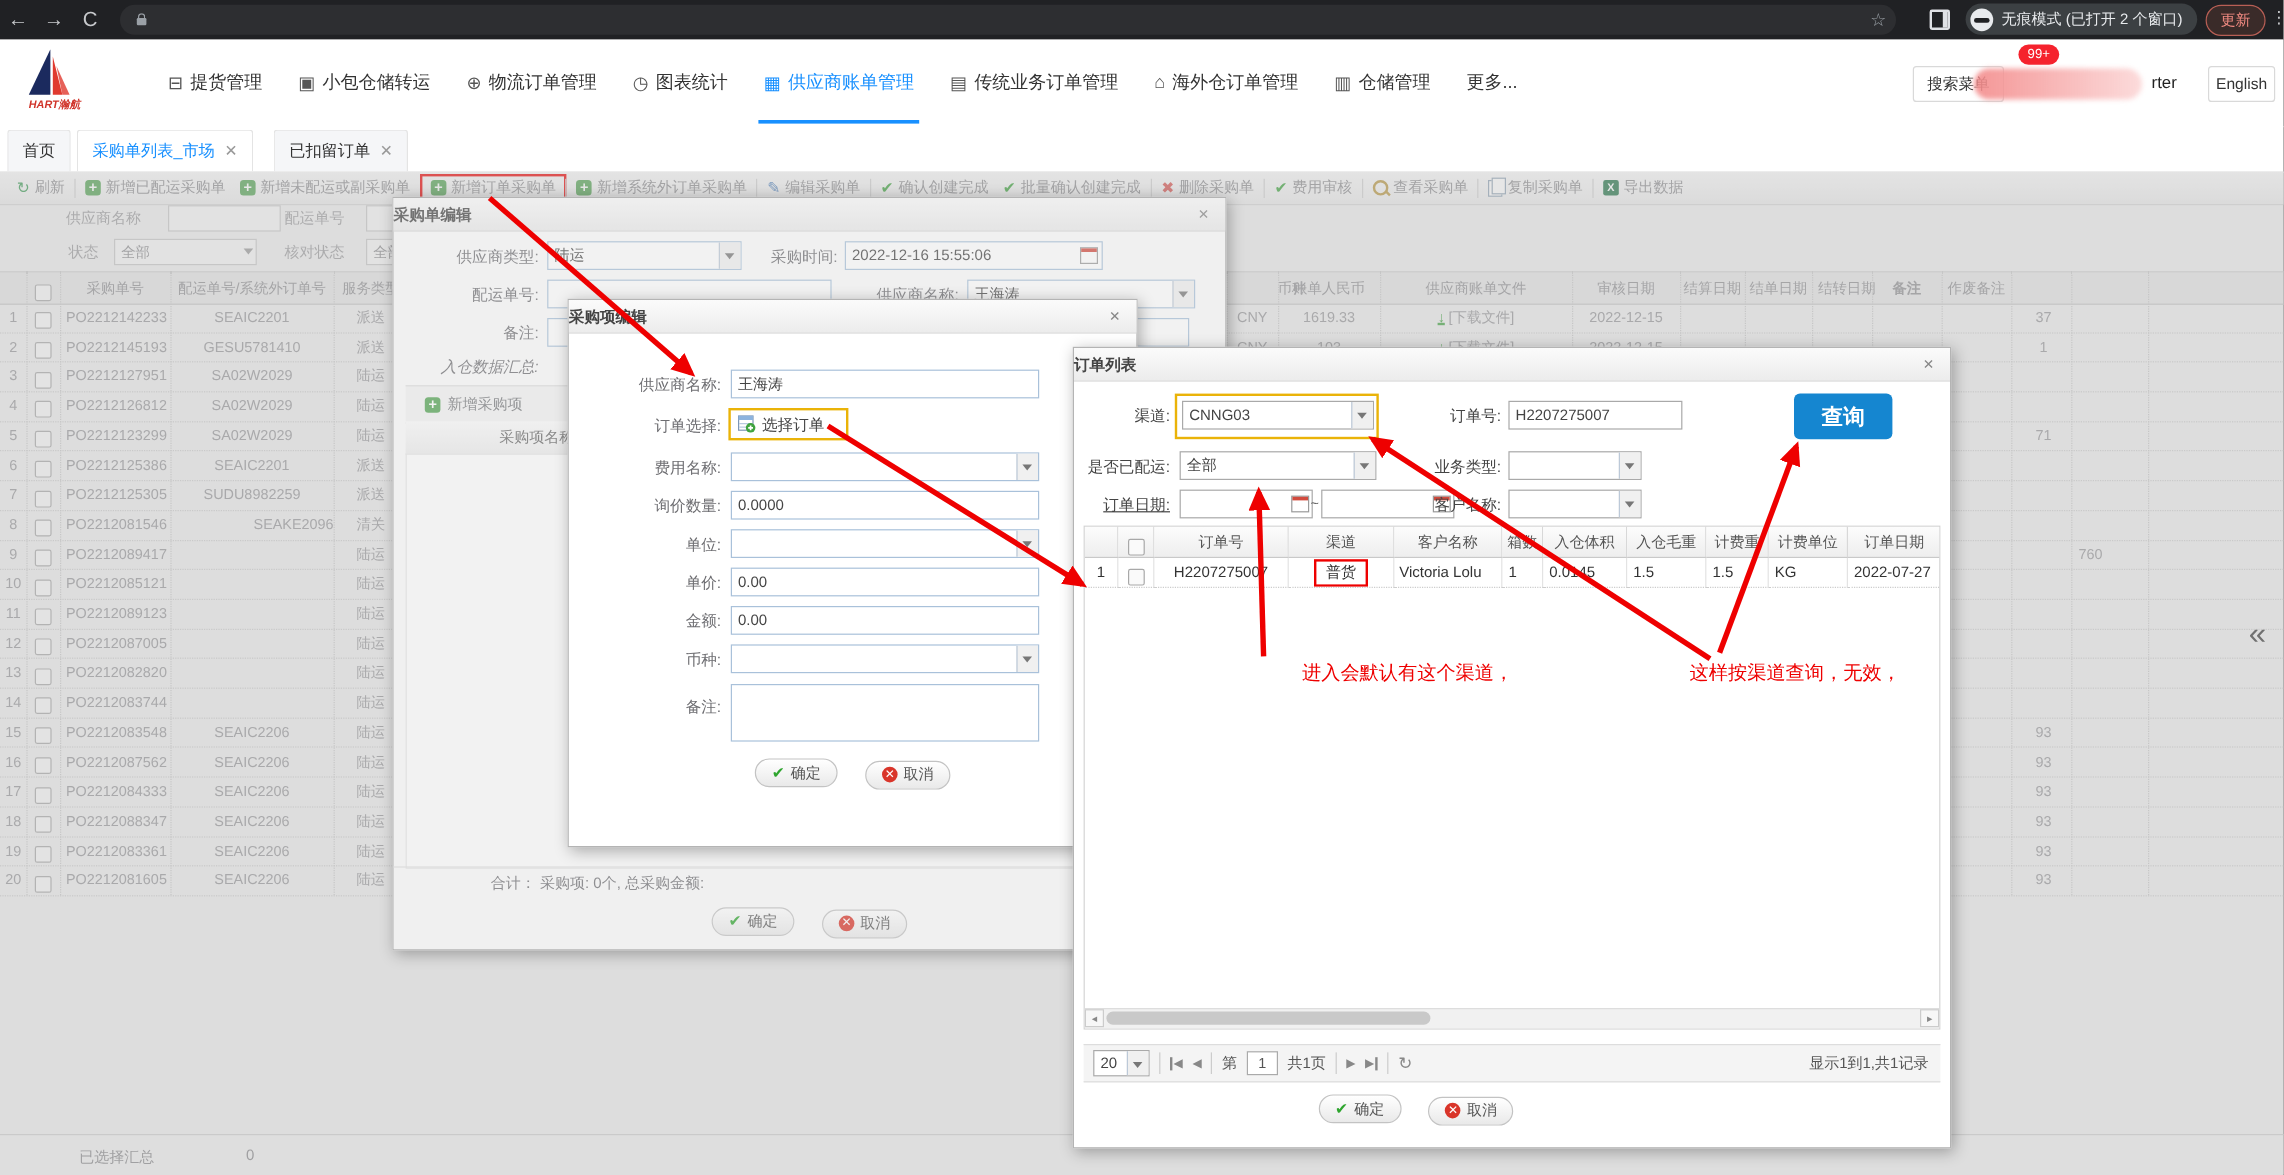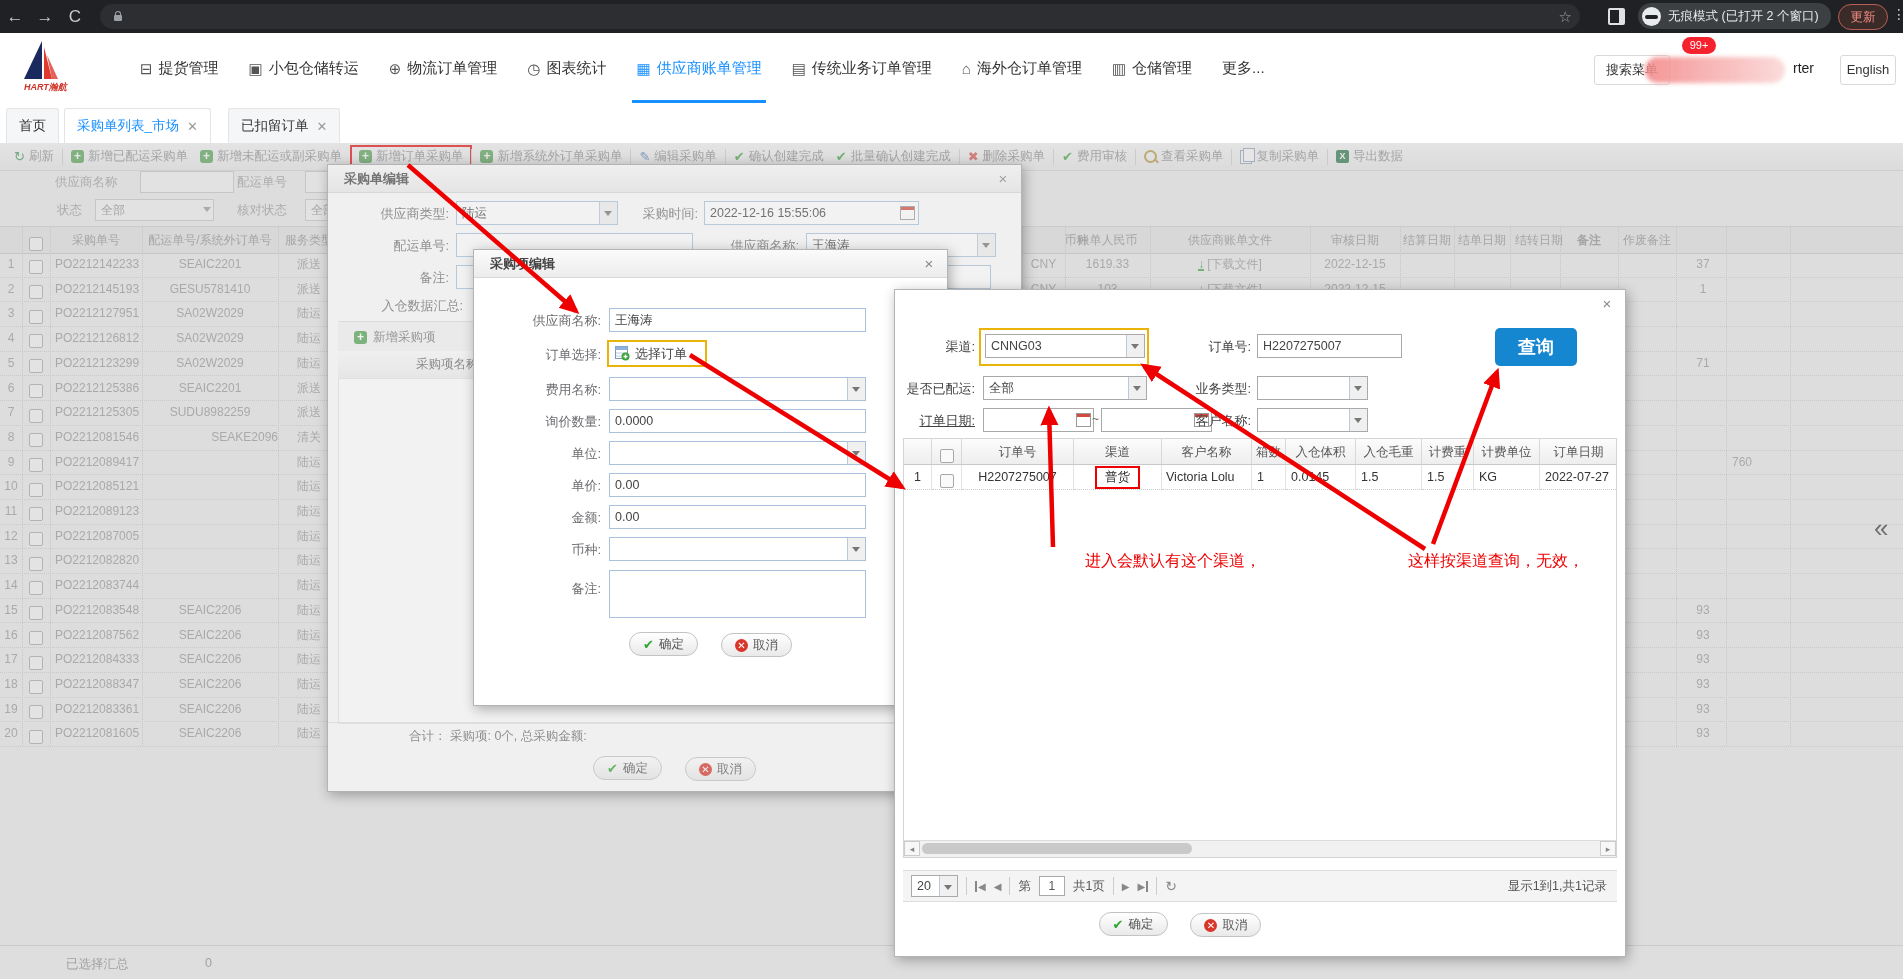--- a/index.html
+++ b/index.html
@@ -64,21 +64,21 @@
   .po-row{position:absolute;left:0;width:1903px;height:24.7px;border-bottom:1px dotted #cdcdcd;}
   .po-cell{position:absolute;top:0;height:24.7px;line-height:24.7px;font-size:12px;color:#97979a;white-space:nowrap;overflow:hidden;}
   .vline{position:absolute;top:83px;width:0;height:520px;border-left:1px dotted #c9c9c9;}
   .cb{display:inline-block;width:12px;height:12px;border:1px solid #a8a8a8;border-radius:2px;background:#fafafa;vertical-align:middle;}
   .ic-dl{color:#3fa33f;font-weight:bold;font-size:12px;border-bottom:2px solid #3fa33f;line-height:10px;display:inline-block;margin-right:3px;}
   .botbar{position:absolute;left:0;top:802px;width:1903px;height:34px;background:#f1f1f1;border-top:1px solid #cfcfcf;}
   .collapse{position:absolute;left:1874px;top:370px;font-size:26px;color:#707070;z-index:3;}
   .mask{position:absolute;inset:0;background:rgba(196,196,196,0.42);z-index:2;}
   
   .modal{position:absolute;background:#fdfdfd;border:1px solid #b4b4b4;box-shadow:2px 3px 12px rgba(0,0,0,.3);}
-  .mtitle{position:absolute;left:0;top:0;right:0;height:28px;background:linear-gradient(#fbfbfb,#ececec);border-bottom:1px solid #d8d8d8;font-size:13px;font-weight:bold;color:#444;line-height:28px;padding-left:16px;box-sizing:border-box;}
+  .mtitle{position:absolute;left:0;top:0;right:0;height:28px;background:linear-gradient(#fbfbfb,#ececec);border-bottom:1px solid #d8d8d8;font-size:13px;font-weight:bold;color:#444;line-height:28px;padding-left:0;box-sizing:border-box;}
   .mclose{position:absolute;top:6px;width:16px;height:16px;color:#888;font-size:15px;line-height:15px;text-align:center;cursor:pointer;}
   .mlabel{position:absolute;font-size:13px;color:#6e6e72;white-space:nowrap;text-align:right;}
   .minput{position:absolute;height:22px;background:#fff;border:1px solid #a9c1da;font-size:12.5px;color:#444;line-height:22px;padding-left:5px;box-sizing:content-box;}
   .mcombo .carr{position:absolute;right:0;top:0;width:17px;height:100%;background:#f0f0f0;border-left:1px solid #bcc9d8;}
   .mcombo .carr::after{content:"";position:absolute;left:4px;top:9px;width:0;height:0;border-left:4px solid transparent;border-right:4px solid transparent;border-top:5px solid #777;}
   .ic-cal{position:absolute;width:13px;height:12px;background:#fff;border:1px solid #9a9a9a;}
   .ic-cal::before{content:"";position:absolute;left:0;top:0;width:100%;height:3px;background:#d24b3e;}
   .pillok{display:inline-flex;align-items:center;gap:5px;height:22px;padding:0 13px;border:1px solid #c3c3c3;border-radius:13px;background:linear-gradient(#fff,#e9e9e9);font-size:12.5px;color:#555;cursor:pointer;}
   .okck{color:#2ea52e;font-size:13px;font-weight:bold;}
   .nox{display:inline-block;width:13px;height:13px;border-radius:50%;background:#d9352a;color:#fff;font-size:10px;line-height:13px;text-align:center;font-weight:bold;}
@@ -492,21 +492,21 @@
       <span class="ic-cal" style="right:3px;top:4px;"></span>
     </div>
     <div class="mlabel" style="left:31px;top:72px;width:90px;">配运单号:</div>
     <div class="minput" style="left:128px;top:68px;width:230px;"></div>
     <div class="mlabel" style="left:389px;top:72px;width:82px;">供应商名称:</div>
     <div class="minput mcombo" style="left:478px;top:68px;width:183px;">
       <span>王海涛</span><span class="carr"></span>
     </div>
     <div class="mlabel" style="left:86px;top:104px;width:35px;">备注:</div>
     <div class="minput" style="left:128px;top:100px;width:528px;"></div>
-    <div class="mlabel" style="left:25px;top:132px;width:110px;text-align:right;">入仓数据汇总:</div>
+    <div class="mlabel" style="left:25px;top:132px;width:110px;text-align:center;font-style:italic;">入仓数据汇总:</div>
     <div class="itemtb" style="left:10px;top:156px;width:672px;height:30px;">
       <span class="ic-add">+</span>
       <span>新增采购项</span>
       <span class="ic-txt" style="color:#4a7ebb;margin-left:60px;">✎</span>
     </div>
     <div class="gridhdr" style="left:10px;top:186px;width:672px;height:27px;line-height:27px;">
       <span style="margin-left:78px;">采购项名称</span>
     </div>
     <div class="abs" style="left:10px;top:213px;width:672px;height:344px;background:#fff;border:1px solid #e5e5e5;"></div>
     <div class="abs" style="left:0;top:557px;width:693px;height:26px;border-top:1px solid #e0e0e0;font-size:12.5px;color:#6e6e72;line-height:26px;">
@@ -570,20 +570,21 @@
         </span>
       <span style="display:inline-block;width:14px;"></span>
       <span class="pillok">
           <span class="nox">✕</span>
           <span>取消</span>
         </span>
     </div>
   </div>
 
   <div class="modal" style="left:894px;top:289px;width:730px;height:666px;z-index:30;background:#fff;">
+    <div class="mtitle">订单列表</div>
     <div class="mclose" style="right:10px;">×</div>
 
     <div class="mlabel" style="left:18px;top:48px;width:62px;color:#444;">渠道:</div>
     <div class="abs redwrap" style="left:84px;top:38px;width:166px;height:34px;">
       <div class="minput mcombo" style="left:4px;top:4px;width:153px;border-color:#a9a9a9;">
         <span>CNNG03</span><span class="carr"></span>
       </div>
     </div>
     <div class="mlabel" style="left:300px;top:48px;width:56px;color:#444;">订单号:</div>
     <div class="minput" style="left:362px;top:44px;width:138px;border-color:#a9a9a9;"><span>H2207275007</span></div>

